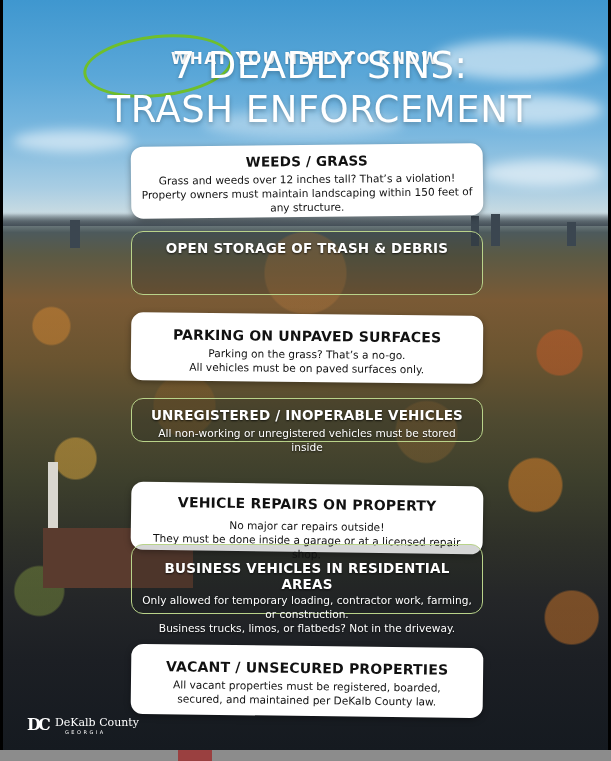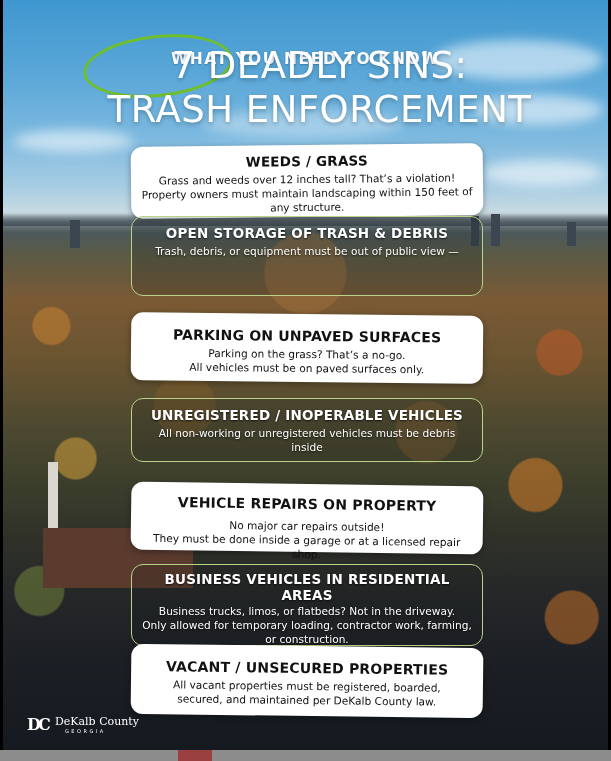--- a/index.html
+++ b/index.html
@@ -61,21 +61,21 @@
       text-align: center; border-radius: 12px; padding: 8px 10px 6px;
     }
     .card.solid { background: #fff; color: #111; box-shadow: 0 2px 6px rgba(0,0,0,.35); }
     .card.outline { border: 1.5px solid #b9d38a; color: #fff; background: rgba(20,30,25,.18); }
     .card .h {
       font-weight: bold; font-size: 13.5px; letter-spacing: 0.2px; margin-bottom: 3px;
     }
     .card .p { font-size: 10.6px; line-height: 14px; }
     .card.outline .h, .card.outline .p { text-shadow: 0 1px 2px rgba(0,0,0,.7); }
 
-    .logo { position: absolute; left: 24px; top: 715px; color: #fff; display: flex; align-items: center; gap: 6px; }
+    .logo { position: absolute; left: 24px; top: 715px; color: #fff; display: flex; align-items: flex-end; gap: 6px; }
     .logo-mark { width: 22px; height: 20px; border: none; font-family: "DejaVu Serif", serif; font-weight: bold; font-size: 16px; line-height: 20px; letter-spacing: -3px; }
     .logo-name { font-family: "DejaVu Serif", serif; font-size: 11px; line-height: 12px; }
     .logo-sub { font-size: 5px; letter-spacing: 2.5px; margin-left: 10px; }
 
     .bottom-bar { position: absolute; left: 0; top: 750px; width: 611px; height: 11px; background: #8c8c8c; }
     .bottom-bar .seg { position: absolute; top: 0; left: 178px; width: 34px; height: 11px; background: #9a4040; }
   </style>
 </head>
 <body>
 
@@ -100,46 +100,45 @@
     <div class="title1">7 DEADLY SINS:</div>
     <div class="title2">TRASH ENFORCEMENT</div>
   </div>
 
   <div class="card solid" style="top:145px;height:72px;transform:rotate(-0.6deg);">
     <div class="h">WEEDS / GRASS</div>
     <div class="p">Grass and weeds over 12 inches tall? That’s a violation!</div>
     <div class="p">Property owners must maintain landscaping within 150 feet of any structure.</div>
   </div>
 
-  <div class="card outline" style="top:216px;height:80px;">
+  <div class="card outline" style="top:231px;height:64px;">
     <div class="h">OPEN STORAGE OF TRASH &amp; DEBRIS</div>
-    <div class="p">Trash, debris, or equipment must be out of public view —</div>
   </div>
 
   <div class="card solid" style="top:314px;height:68px;transform:rotate(0.6deg);">
     <div class="h" style="font-size:14px;margin-top:6px;">PARKING ON UNPAVED SURFACES</div>
     <div class="p">Parking on the grass? That’s a no-go.</div>
     <div class="p">All vehicles must be on paved surfaces only.</div>
   </div>
 
-  <div class="card outline" style="top:398px;height:64px;">
+  <div class="card outline" style="top:398px;height:44px;">
     <div class="h">UNREGISTERED / INOPERABLE VEHICLES</div>
-    <div class="p">All non-working or unregistered vehicles must be debris inside</div>
+    <div class="p">All non-working or unregistered vehicles must be stored inside</div>
   </div>
 
   <div class="card solid" style="top:484px;height:68px;transform:rotate(0.8deg);">
     <div class="h" style="font-size:14px;margin-top:4px;margin-bottom:7px;">VEHICLE REPAIRS ON PROPERTY</div>
     <div class="p">No major car repairs outside!</div>
     <div class="p">They must be done inside a garage or at a licensed repair shop.</div>
   </div>
 
-  <div class="card outline" style="top:564px;height:82px;padding-top:6px;">
+  <div class="card outline" style="top:544px;height:70px;padding-top:15px;">
     <div class="h" style="margin-bottom:1px;">BUSINESS VEHICLES IN RESIDENTIAL AREAS</div>
+    <div class="p">Only allowed for temporary loading, contractor work, farming, or construction.</div>
     <div class="p">Business trucks, limos, or flatbeds? Not in the driveway.</div>
-    <div class="p">Only allowed for temporary loading, contractor work, farming, or construction.</div>
   </div>
 
   <div class="card solid" style="top:646px;height:70px;transform:rotate(0.7deg);">
     <div class="h" style="font-size:14px;margin-top:6px;">VACANT / UNSECURED PROPERTIES</div>
     <div class="p">All vacant properties must be registered, boarded,</div>
     <div class="p">secured, and maintained per DeKalb County law.</div>
   </div>
 
   <div class="logo">
     <div class="logo-mark">DC</div>

